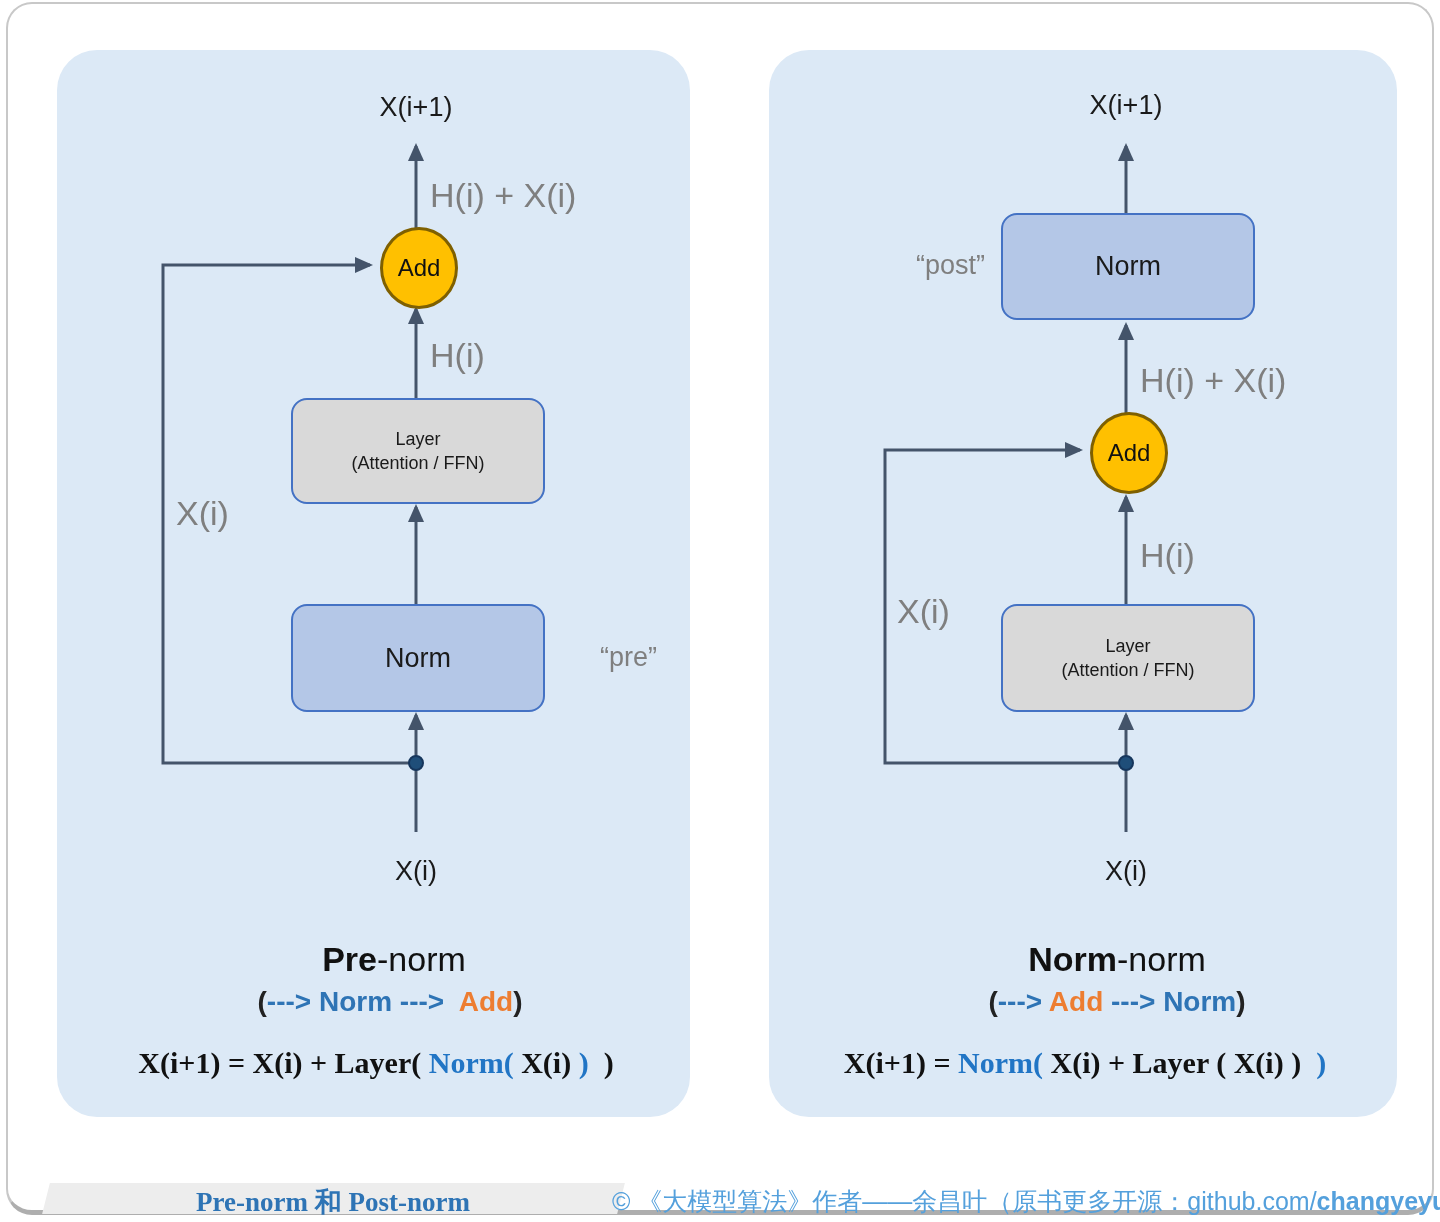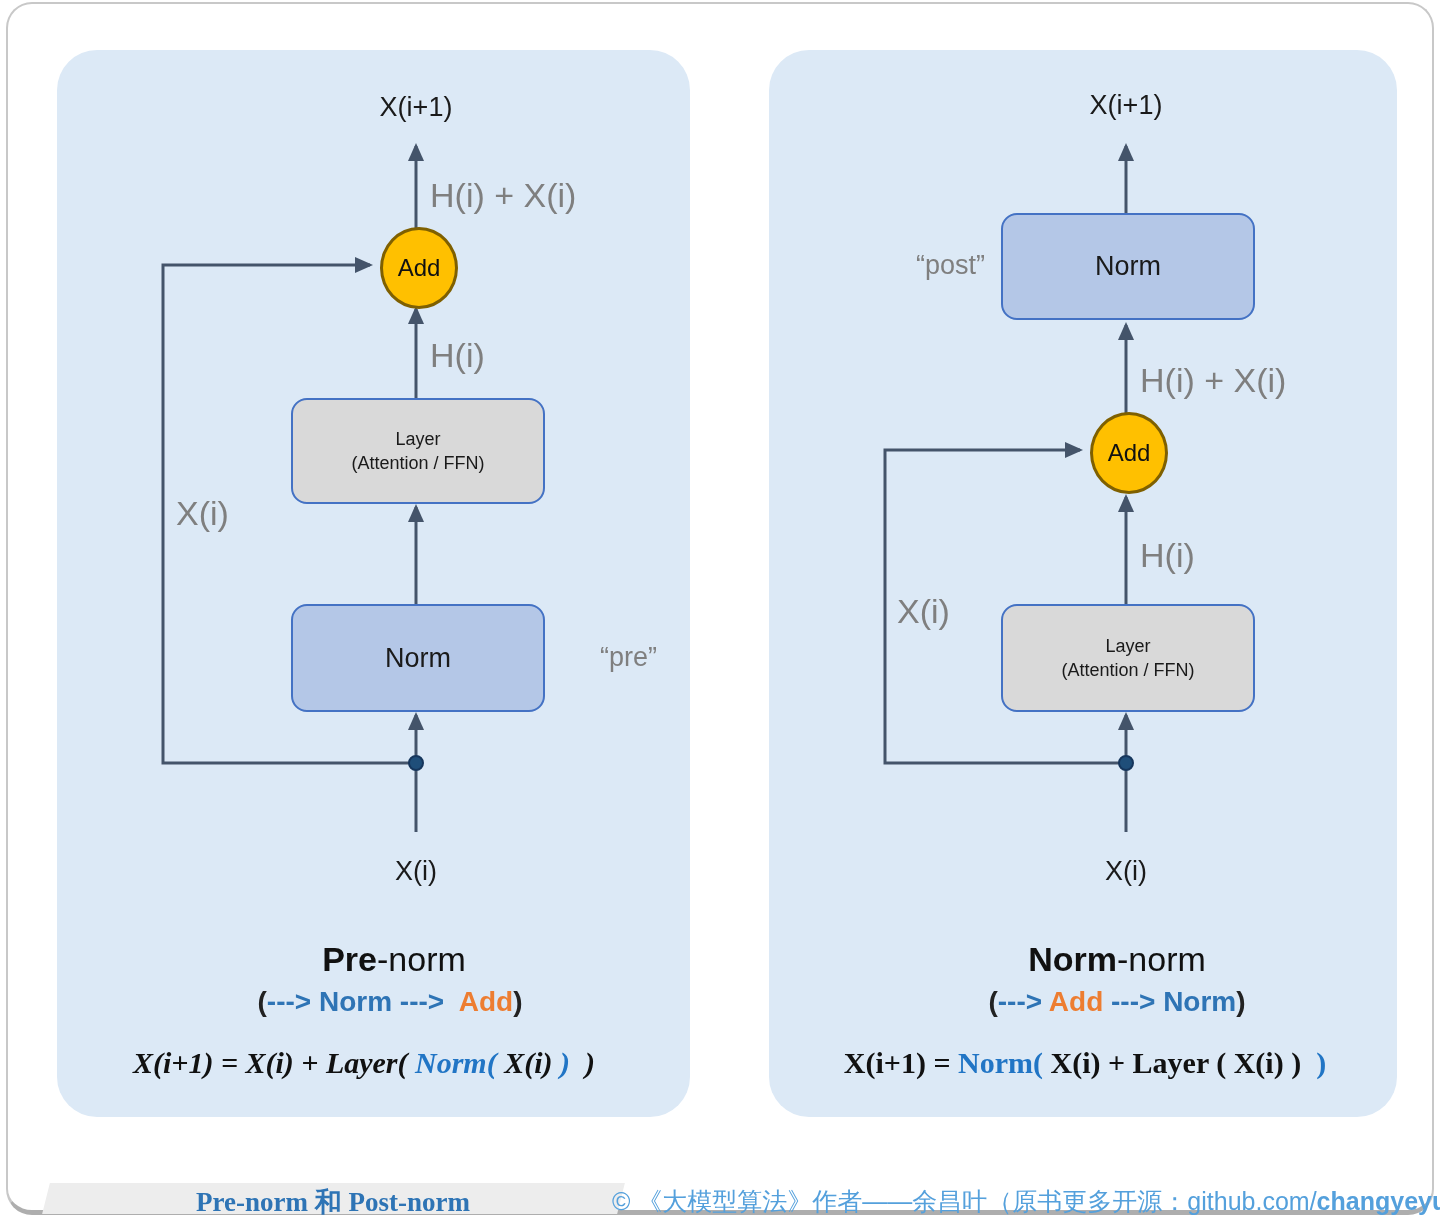--- a/index.html
+++ b/index.html
@@ -91,21 +91,21 @@
 </div>
 <div class="lbl gray" style="left:176px;top:494px;">X(i)</div>
 <div class="box norm-box" style="left:291px;top:604px;width:250px;height:104px;font-size:27px;">
   <span>Norm</span>
 </div>
 <div class="lbl gray" style="left:552px;top:642px;font-size:27px;margin-left:48px;">“pre”</div>
 <div class="lbl dark ctr" style="left:416px;top:856px;">X(i)</div>
 
 <div class="title" style="left:394px;top:940px;"><b>Pre</b><span>-norm</span></div>
 <div class="subtitle" style="left:390px;top:986px;"><span>(</span><span class="sub-blue">---&gt; </span><span class="sub-norm">Norm</span><span class="sub-blue"> ---&gt; </span><span class="sub-add"> Add</span><span>)</span></div>
-<div class="formula" style="left:364px;top:1046px;font-style:italic;"><span>X(i+1) = X(i) + Layer( </span><span class="fblue">Norm( </span><span>X(i) </span><span class="fblue">) </span><span> )</span></div>
+<div class="formula" style="left:376px;top:1046px;"><span>X(i+1) = X(i) + Layer( </span><span class="fblue">Norm( </span><span>X(i) </span><span class="fblue">) </span><span> )</span></div>
 
 <div class="lbl dark ctr" style="left:1126px;top:90px;">X(i+1)</div>
 <div class="box norm-box" style="left:1001px;top:213px;width:250px;height:103px;font-size:27px;">
   <span>Norm</span>
 </div>
 <div class="lbl gray" style="left:916px;top:250px;font-size:27px;">“post”</div>
 <div class="lbl gray" style="left:1140px;top:361px;">H(i) + X(i)</div>
 <div class="add-circle" style="left:1090px;top:412px;">
   <span>Add</span>
 </div>

